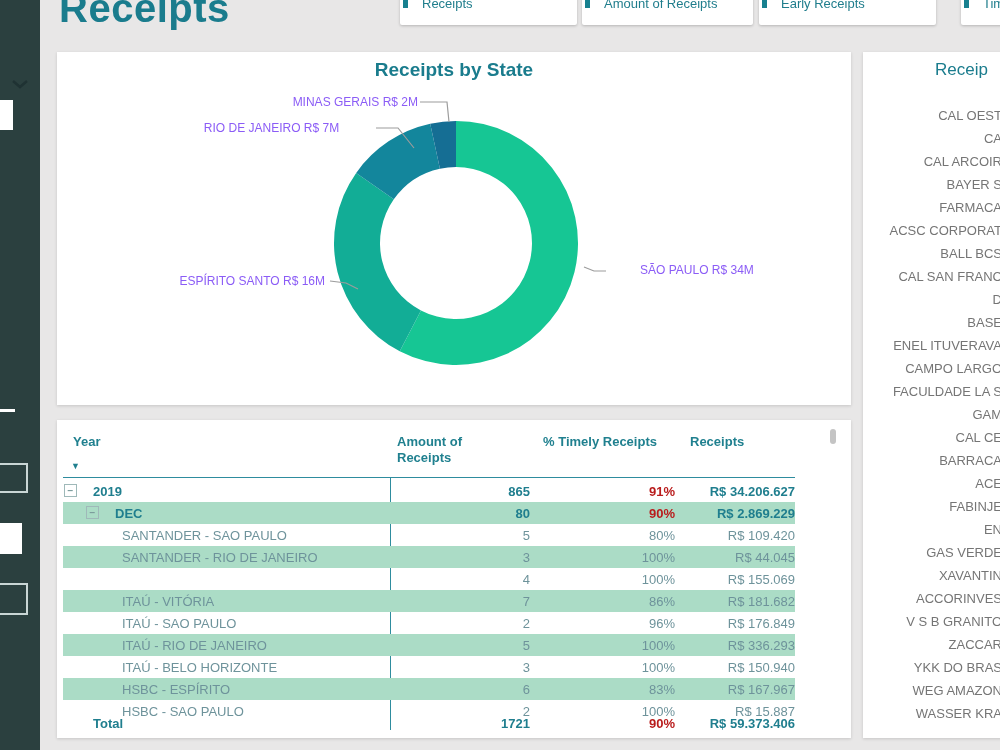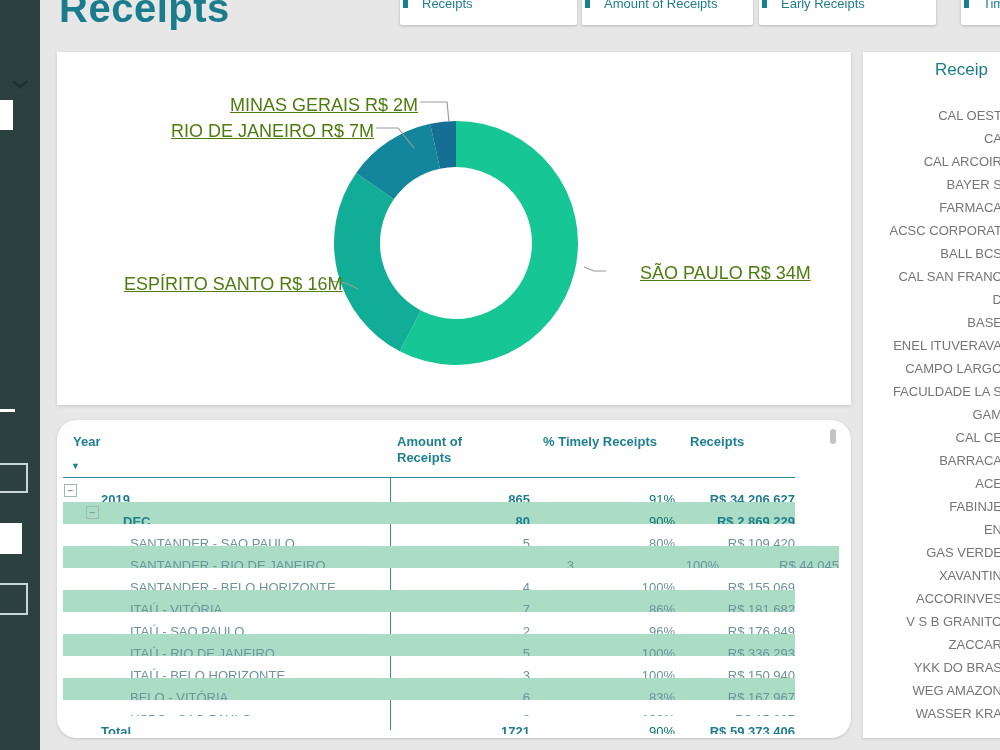--- a/index.html
+++ b/index.html
@@ -35,39 +35,39 @@
   .kpi-label{position:absolute;left:22px;top:14px;font-size:13px;color:#1F7D8C;white-space:nowrap;}
 
   
   .card{position:absolute;background:#FFFFFF;box-shadow:0 1px 3px rgba(0,0,0,.15);}
 
   
   #donut-card{left:57px;top:52px;width:794px;height:353px;}
   #donut-title{position:absolute;left:0;top:7px;width:100%;margin:0;text-align:center;
     font-size:19px;font-weight:bold;color:#1A7C8D;}
   #donut-svg{position:absolute;left:0;top:0;}
-  .donut-label{position:absolute;font-size:18px;color:#4d7c0f;white-space:nowrap;text-decoration:underline;}
-
-  
-  #table-card{left:57px;top:420px;width:794px;height:318px;border-radius:20px;}
+  .donut-label{position:absolute;font-size:12px;color:#8b5cf6;white-space:nowrap;}
+
+  
+  #table-card{left:57px;top:420px;width:794px;height:318px;}
   .th{position:absolute;color:#20808F;font-weight:bold;font-size:13px;line-height:16px;}
   #th-year{left:16px;top:14px;}
   #th-amount{left:340px;top:14px;width:84px;}
   #th-pct{left:468px;top:14px;width:150px;text-align:center;}
   #th-receipts{left:633px;top:14px;}
   #sort-arrow{position:absolute;left:14px;top:41px;font-size:9px;color:#20808F;}
   #header-rule{position:absolute;left:6px;top:57px;width:732px;height:1px;background:#2E8C9E;}
   #col-divider{position:absolute;left:333px;top:57px;width:1px;height:253px;background:#2E8C9E;}
   #scroll-dot{position:absolute;left:773px;top:9px;width:6px;height:15px;border-radius:3px;background:#C4C4C4;}
 
   .t-row{position:absolute;left:6px;width:732px;height:22px;font-size:13px;color:#6E939B;overflow:hidden;}
   .t-row.hl{background:#ABDCC6;}
   .t-row.bold, .t-row.bold .c-amount, .t-row.bold .c-receipts{color:#1F7E8E;font-weight:bold;}
-  .t-row.bold .c-pct{color:#0f766e;font-weight:normal;}
-  .cell{position:absolute;top:12px;white-space:nowrap;margin-left:8px;}
+  .t-row.bold .c-pct{color:#b91c1c;font-weight:bold;}
+  .cell{position:absolute;top:4px;white-space:nowrap;}
   .c-amount{right:265px;}
   .c-pct{right:120px;}
   .c-receipts{right:0px;}
   .expand{
     position:absolute;top:4px;width:13px;height:13px;box-sizing:border-box;
     border:1px solid #9FB9B9;color:#7A9A9A;font-size:10px;line-height:11px;text-align:center;
     background:transparent;
   }
 
   
@@ -107,34 +107,35 @@
         <span class="kpi-bar"></span>
         <span class="kpi-label">Early Receipts</span>
       </div>
       <div class="kpi-tab" style="left: 961px; width: 160px;">
         <span class="kpi-bar"></span>
         <span class="kpi-label">Timel</span>
       </div>
     </div>
 
   <section class="card" id="donut-card">
+    <h2 id="donut-title">Receipts by State</h2>
     <svg id="donut-svg" width="794" height="353" viewBox="0 0 794 353">
         <path d="M 399.00 69.00 A 122 122 0 1 1 342.75 299.26 L 363.96 258.44 A 76 76 0 1 0 399.00 115.00 Z" fill="#16C694"></path>
         <path d="M 342.75 299.26 A 122 122 0 0 1 299.17 120.88 L 336.81 147.32 A 76 76 0 0 0 363.96 258.44 Z" fill="#12AD96"></path>
         <path d="M 299.17 120.88 A 122 122 0 0 1 373.21 71.76 L 382.93 116.72 A 76 76 0 0 0 336.81 147.32 Z" fill="#13869C"></path>
         <path d="M 373.21 71.76 A 122 122 0 0 1 399.00 69.00 L 399.00 115.00 A 76 76 0 0 0 382.93 116.72 Z" fill="#156E94"></path>
         <polyline points="527,215 537,219 549,219" fill="none" stroke="#9C9C9C" stroke-width="1.2"></polyline>
         <polyline points="273,229 289,231 301,237" fill="none" stroke="#9C9C9C" stroke-width="1.2"></polyline>
         <polyline points="319,76 341,76 357,96" fill="none" stroke="#9C9C9C" stroke-width="1.2"></polyline>
         <polyline points="363,50 390,50 392,70" fill="none" stroke="#9C9C9C" stroke-width="1.2"></polyline>
       </svg>
     <div id="donut-labels">
         <div class="donut-label" style="left: 553px; top: 211px; margin-left: 30px;">SÃO PAULO R$ 34M</div>
         <div class="donut-label" style="left: 67px; top: 222px; width: 201px; text-align: right;">ESPÍRITO SANTO R$ 16M</div>
-        <div class="donut-label" style="left: 114px; top: 69px; width: 201px; text-align: left;">RIO DE JANEIRO R$ 7M</div>
+        <div class="donut-label" style="left: 114px; top: 69px; width: 201px; text-align: center;">RIO DE JANEIRO R$ 7M</div>
         <div class="donut-label" style="left: 160px; top: 43px; width: 201px; text-align: right;">MINAS GERAIS R$ 2M</div>
       </div>
   </section>
 
   <section class="card" id="table-card">
     <div class="th" id="th-year">Year</div>
     <div class="th" id="th-amount">Amount of Receipts</div>
     <div class="th" id="th-pct">% Timely Receipts</div>
     <div class="th" id="th-receipts">Receipts</div>
     <div id="sort-arrow">▼</div>
@@ -155,28 +156,27 @@
           <span class="cell c-amount">80</span>
           <span class="cell c-pct">90%</span>
           <span class="cell c-receipts">R$ 2.869.229</span>
         </div>
         <div class="t-row" style="top: 104px;">
           <span class="cell c-label" style="left: 59px;">SANTANDER - SAO PAULO</span>
           <span class="cell c-amount">5</span>
           <span class="cell c-pct">80%</span>
           <span class="cell c-receipts">R$ 109.420</span>
         </div>
-        <div class="t-row hl" style="top: 126px; padding-left: 44px;">
+        <div class="t-row hl" style="top: 126px;">
           <span class="cell c-label" style="left: 59px;">SANTANDER - RIO DE JANEIRO</span>
           <span class="cell c-amount">3</span>
           <span class="cell c-pct">100%</span>
           <span class="cell c-receipts">R$ 44.045</span>
         </div>
         <div class="t-row" style="top: 148px;">
-          <span class="cell c-label" style="left: 59px;">SANTANDER - BELO HORIZONTE</span>
           <span class="cell c-amount">4</span>
           <span class="cell c-pct">100%</span>
           <span class="cell c-receipts">R$ 155.069</span>
         </div>
         <div class="t-row hl" style="top: 170px;">
           <span class="cell c-label" style="left: 59px;">ITAÚ - VITÓRIA</span>
           <span class="cell c-amount">7</span>
           <span class="cell c-pct">86%</span>
           <span class="cell c-receipts">R$ 181.682</span>
         </div>
@@ -192,21 +192,21 @@
           <span class="cell c-pct">100%</span>
           <span class="cell c-receipts">R$ 336.293</span>
         </div>
         <div class="t-row" style="top: 236px;">
           <span class="cell c-label" style="left: 59px;">ITAÚ - BELO HORIZONTE</span>
           <span class="cell c-amount">3</span>
           <span class="cell c-pct">100%</span>
           <span class="cell c-receipts">R$ 150.940</span>
         </div>
         <div class="t-row hl" style="top: 258px;">
-          <span class="cell c-label" style="left: 59px;">BELO - VITÓRIA</span>
+          <span class="cell c-label" style="left: 59px;">HSBC - ESPÍRITO</span>
           <span class="cell c-amount">6</span>
           <span class="cell c-pct">83%</span>
           <span class="cell c-receipts">R$ 167.967</span>
         </div>
         <div class="t-row" style="top: 280px; height: 16px;">
           <span class="cell c-label" style="left: 59px;">HSBC - SAO PAULO</span>
           <span class="cell c-amount">2</span>
           <span class="cell c-pct">100%</span>
           <span class="cell c-receipts">R$ 15.887</span>
         </div>

